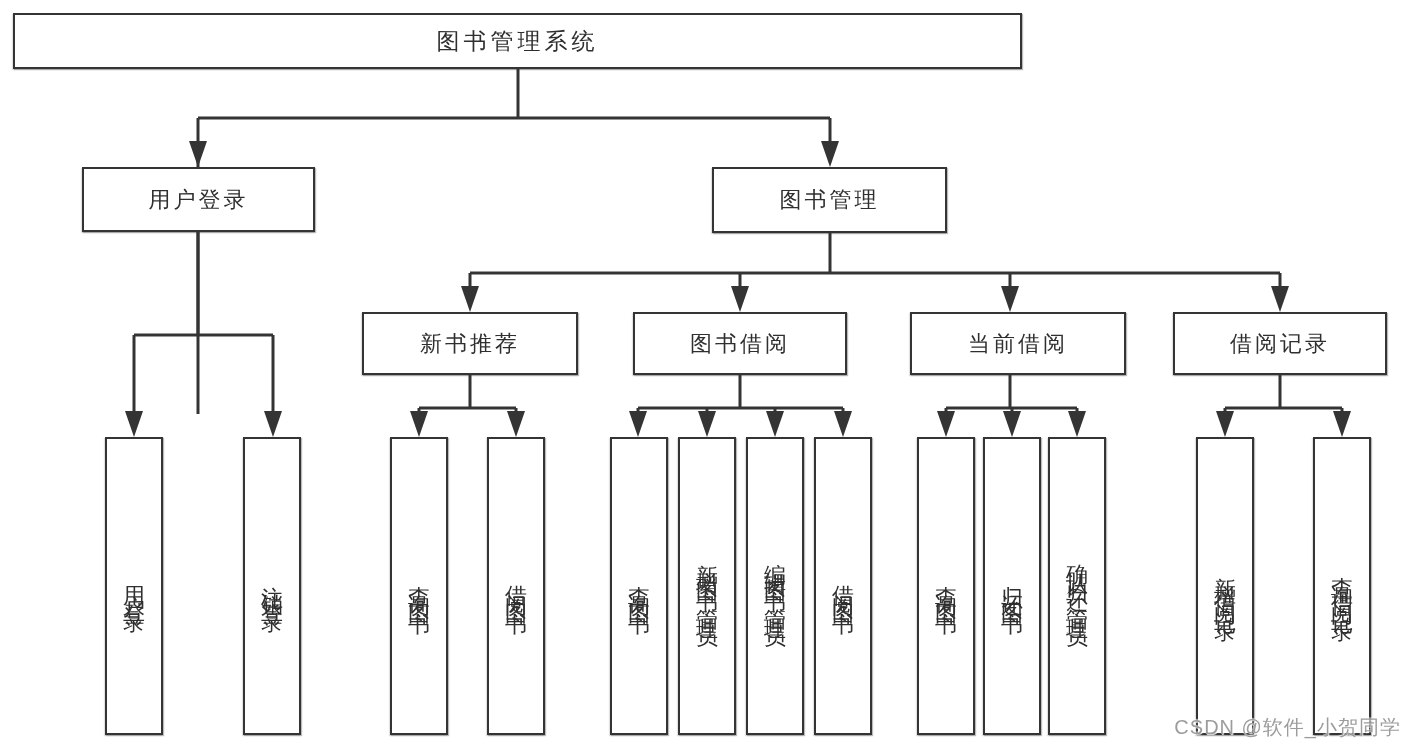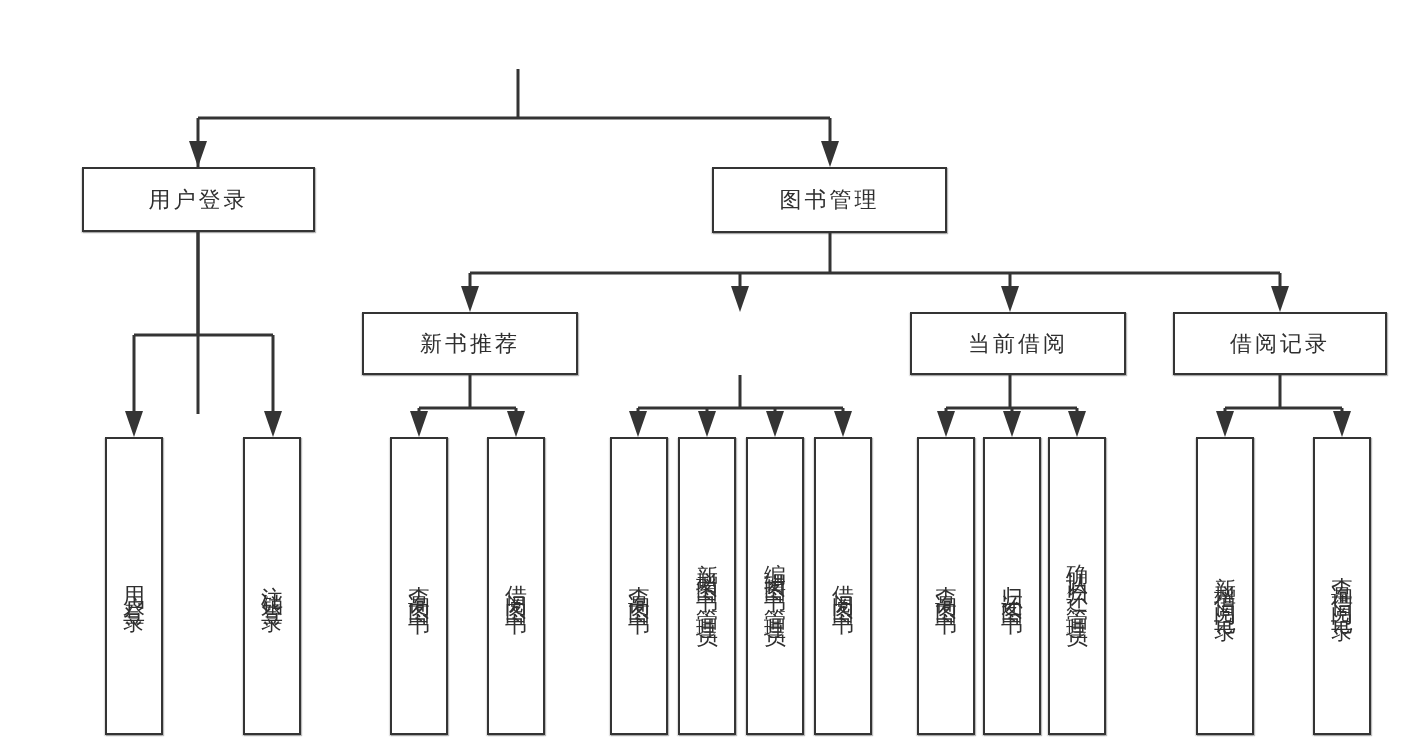--- a/index.html
+++ b/index.html
@@ -94,30 +94,36 @@
     <polygon class="ahead" points="698,411 716,411 707,437"></polygon>
     <polygon class="ahead" points="766,411 784,411 775,437"></polygon>
     <polygon class="ahead" points="834,411 852,411 843,437"></polygon>
     <polygon class="ahead" points="937,411 955,411 946,437"></polygon>
     <polygon class="ahead" points="1003,411 1021,411 1012,437"></polygon>
     <polygon class="ahead" points="1068,411 1086,411 1077,437"></polygon>
     <polygon class="ahead" points="1216,411 1234,411 1225,437"></polygon>
     <polygon class="ahead" points="1333,411 1351,411 1342,437"></polygon>
   </svg>
 
+  <div class="hbox root" style="left:13px;top:13px;width:1009px;height:56px">
+    <span>图书管理系统</span>
+  </div>
 
   <div class="hbox" style="left:82px;top:167px;width:233px;height:65px">
     <span>用户登录</span>
   </div>
   <div class="hbox" style="left:712px;top:167px;width:235px;height:66px">
     <span>图书管理</span>
   </div>
 
   <div class="hbox" style="left:362px;top:312px;width:216px;height:63px">
     <span>新书推荐</span>
+  </div>
+  <div class="hbox" style="left:633px;top:312px;width:214px;height:63px">
+    <span>图书借阅</span>
   </div>
   <div class="hbox" style="left:910px;top:312px;width:216px;height:63px">
     <span>当前借阅</span>
   </div>
   <div class="hbox" style="left:1173px;top:312px;width:214px;height:63px">
     <span>借阅记录</span>
   </div>
 
   <div class="leaf" style="left:105px">
     <span class="vtext">用户登录</span>
@@ -152,13 +158,14 @@
   <div class="leaf" style="left:1048px">
     <span class="vtext">确认归还（管理员）</span>
   </div>
   <div class="leaf" style="left:1196px">
     <span class="vtext">新增借阅记录</span>
   </div>
   <div class="leaf" style="left:1313px">
     <span class="vtext">查询借阅记录</span>
   </div>
 
+  <div class="watermark">CSDN @软件_小贺同学</div>
 </div>
 
 </body></html>

